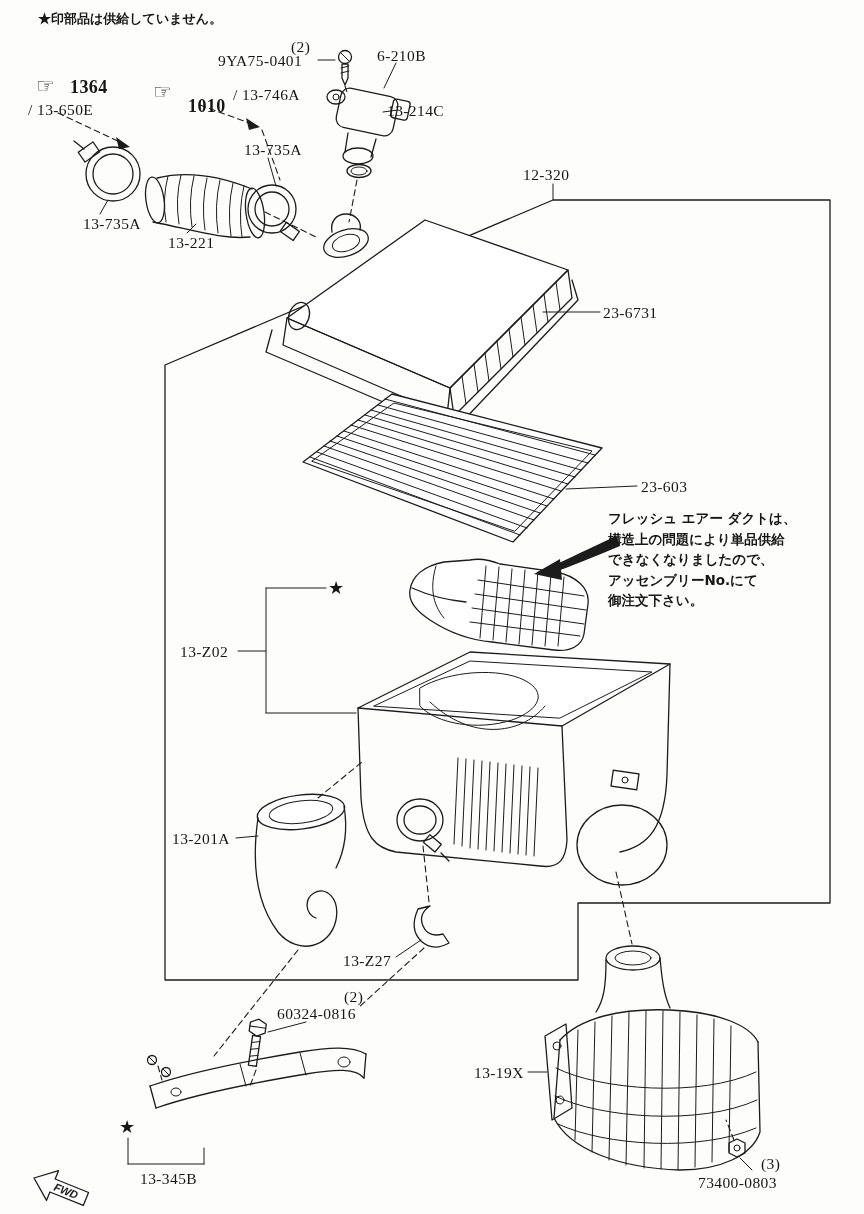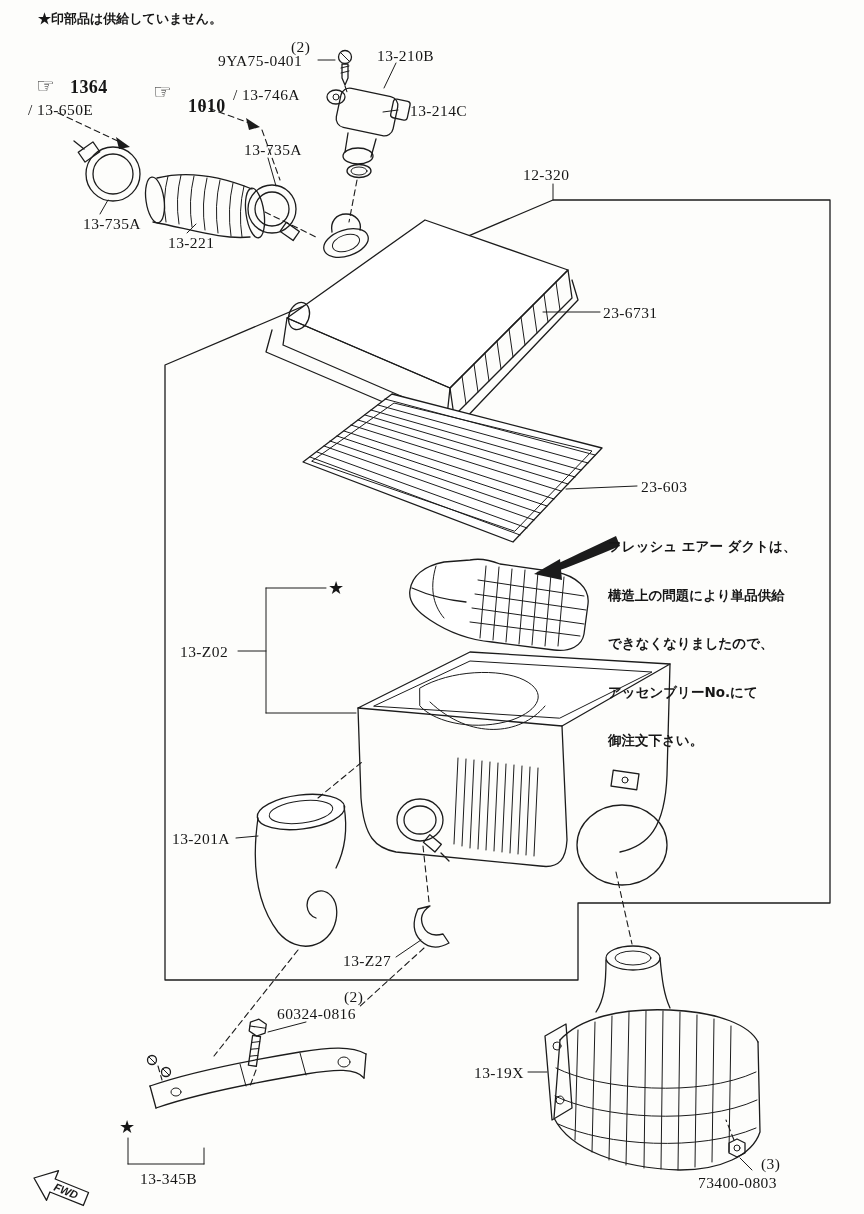--- a/index.html
+++ b/index.html
@@ -4,21 +4,21 @@
 <style>
   html,body{margin:0;padding:0;background:#ffffff;}
   .stage{position:relative;width:864px;height:1214px;background:#fdfdfb;overflow:hidden;
          font-family:"Liberation Serif",serif;color:#161616;}
   .lbl{position:absolute;white-space:nowrap;font-size:15.5px;letter-spacing:.4px;}
   .lbl.big{font-size:18px;font-weight:600;text-align:center;}
   .hand{position:absolute;font-family:"DejaVu Sans",sans-serif;font-size:21px;line-height:1;}
   .star{position:absolute;font-family:"DejaVu Sans",sans-serif;font-size:18px;line-height:1;}
   .topnote{position:absolute;font-family:Liberation Sans, sans-serif;font-size:13px;font-weight:700;}
   .jnote{position:absolute;font-family:"DejaVu Sans",sans-serif;font-size:13.5px;font-weight:700;line-height:20.5px;}
-  .jnote span{display:block;white-space:nowrap;margin-top:28px;}
+  .jnote span{display:block;white-space:nowrap;}
   svg.art{position:absolute;left:0;top:0;}
   svg.art *{stroke:#1c1c1c;fill:none;stroke-width:1.3;stroke-linecap:round;stroke-linejoin:round;}
   svg.art .thin{stroke-width:1;}
   svg.art .dash{stroke-dasharray:6 4;stroke-width:1.1;}
   svg.art .fillb{fill:#1c1c1c;stroke:none;}
   svg.art .fillw{fill:#ffffff;}
   svg.art text{fill:#1c1c1c;stroke:none;font-family:"Liberation Sans",sans-serif;}
 </style>
 </head>
 <body>
@@ -294,22 +294,22 @@
   </div>
 
   <div class="hand" style="left:36px;top:76px">☞</div>
   <div class="hand" style="left:153px;top:82px">☞</div>
 
   <div class="star" style="left:328px;top:579px">★</div>
   <div class="star" style="left:119px;top:1118px">★</div>
 
   <div class="lbl" style="left:291px;top:38px">(2)</div>
   <div class="lbl" style="left:218px;top:52px">9YA75-0401</div>
-  <div class="lbl" style="left:377px;top:47px">13-210B</div>
-  <div class="lbl" style="left:410px;top:102px">13-214C</div>
+  <div class="lbl" style="left:377px;top:47px">6-210B</div>
+  <div class="lbl" style="left:387px;top:102px">13-214C</div>
   <div class="lbl big" style="left:70px;top:77px">1364</div>
   <div class="lbl" style="left:28px;top:101px">/ 13-650E</div>
   <div class="lbl big" style="left:188px;top:96px">1010</div>
   <div class="lbl" style="left:233px;top:86px">/ 13-746A</div>
   <div class="lbl" style="left:244px;top:141px">13-735A</div>
   <div class="lbl" style="left:83px;top:215px">13-735A</div>
   <div class="lbl" style="left:168px;top:234px">13-221</div>
   <div class="lbl" style="left:523px;top:166px">12-320</div>
   <div class="lbl" style="left:603px;top:304px">23-6731</div>
   <div class="lbl" style="left:641px;top:478px">23-603</div>

